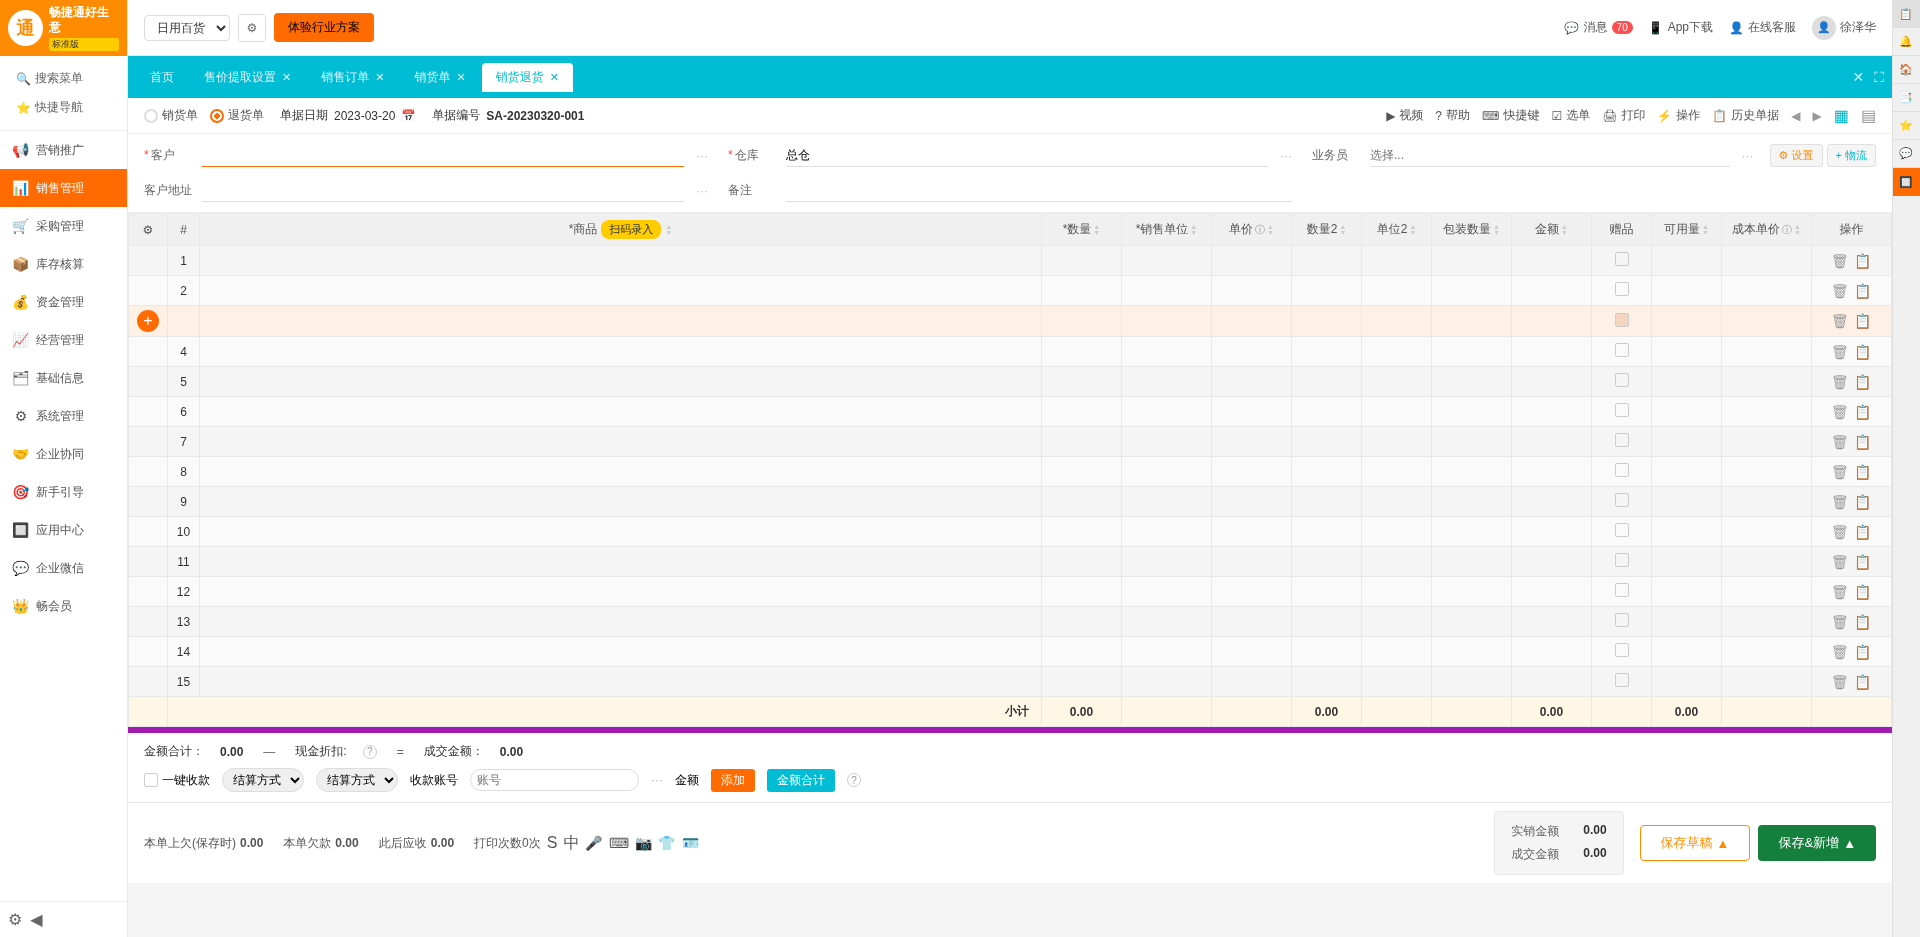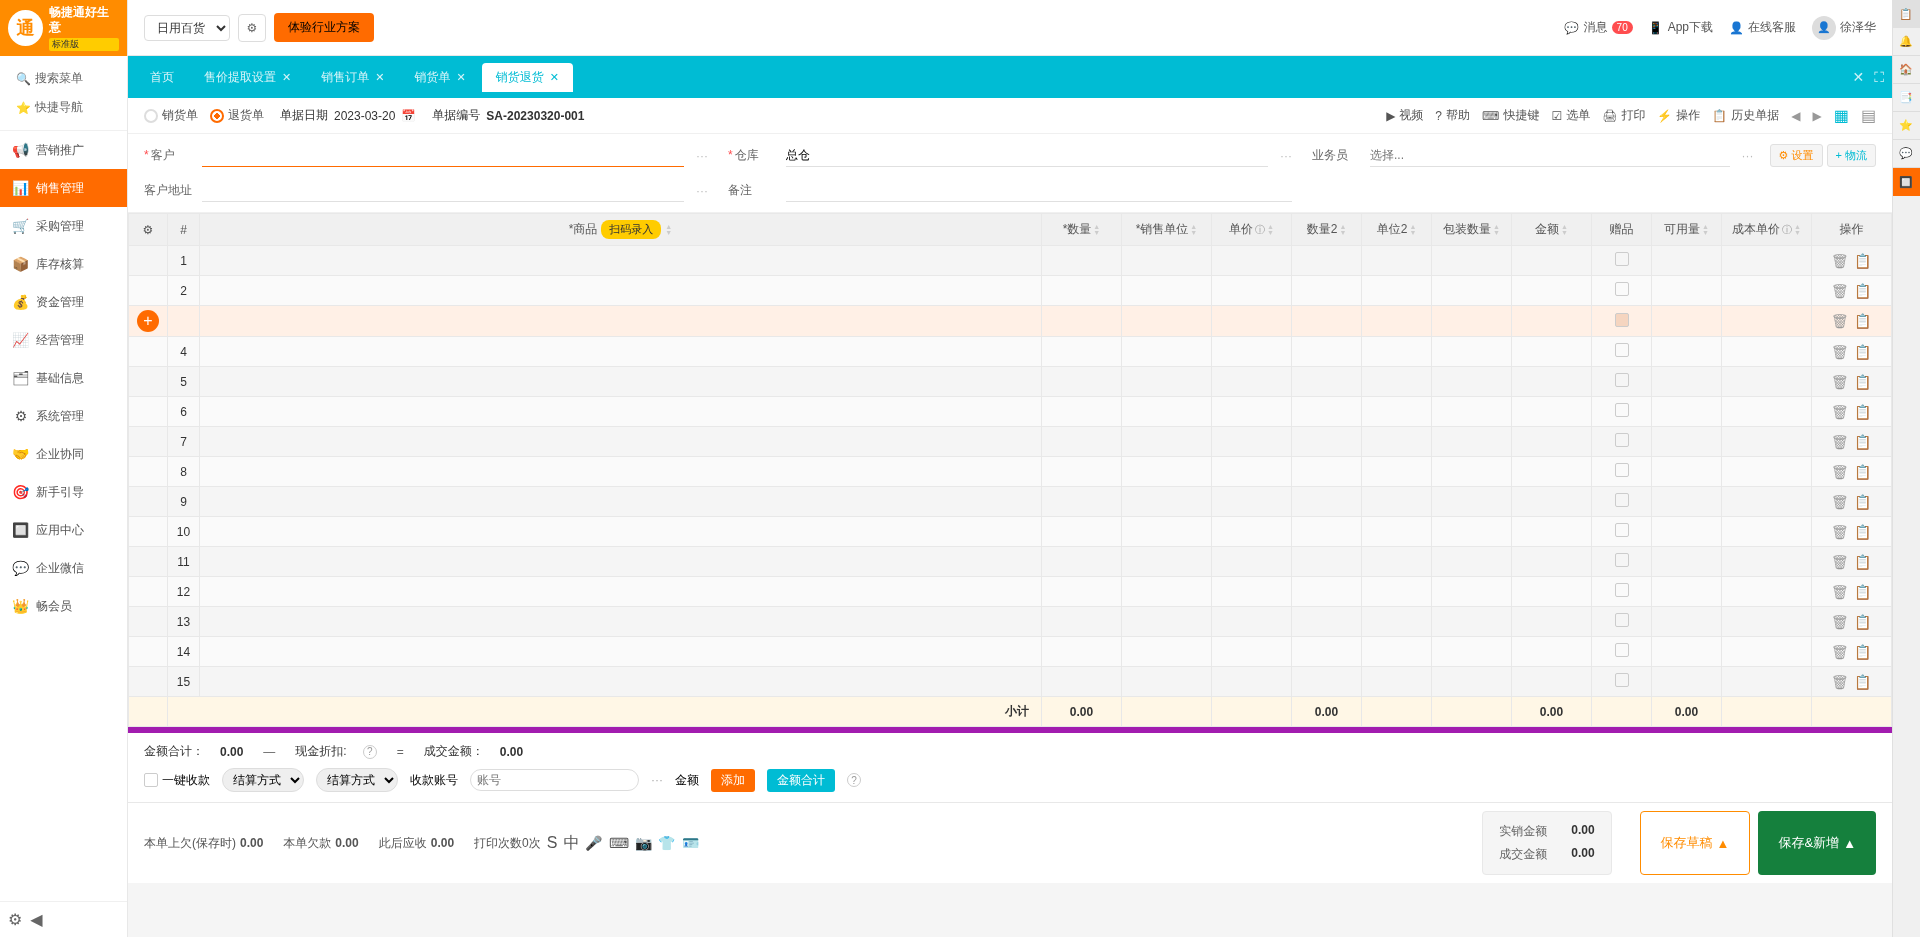--- a/index.html
+++ b/index.html
@@ -99,21 +99,21 @@
     .summary-value { color: #333; font-weight: bold; }
 
     
     .save-buttons { display: flex; gap: 8px; }
     .save-draft-btn { background: #fff; border: 1px solid #ff8c00; color: #ff8c00; border-radius: 4px; padding: 8px 20px; font-size: 13px; cursor: pointer; display: flex; align-items: center; gap: 4px; }
     .save-new-btn { background: #15803d; border: none; color: white; border-radius: 4px; padding: 8px 20px; font-size: 13px; cursor: pointer; display: flex; align-items: center; gap: 4px; }
 
     
     .bottom-action-bar { background: #fff; border-top: 1px solid #e8e8e8; padding: 8px 16px; display: flex; align-items: center; justify-content: space-between; }
     .bottom-left-info { display: flex; gap: 20px; font-size: 12px; color: #555; align-items: center; }
-    .bottom-right-actions { display: flex; gap: 12px; }
+    .bottom-right-actions { display: flex; align-items: center; }
 
     .content-scroll { height: calc(937px - 56px - 42px); overflow-y: auto; }
 
     .table-header-row th { background: #f0f0f0; }
 
     .col-num { width: 32px; }
     .col-goods { min-width: 150px; }
     .col-qty { width: 80px; }
     .col-unit { width: 90px; }
     .col-price { width: 80px; }

